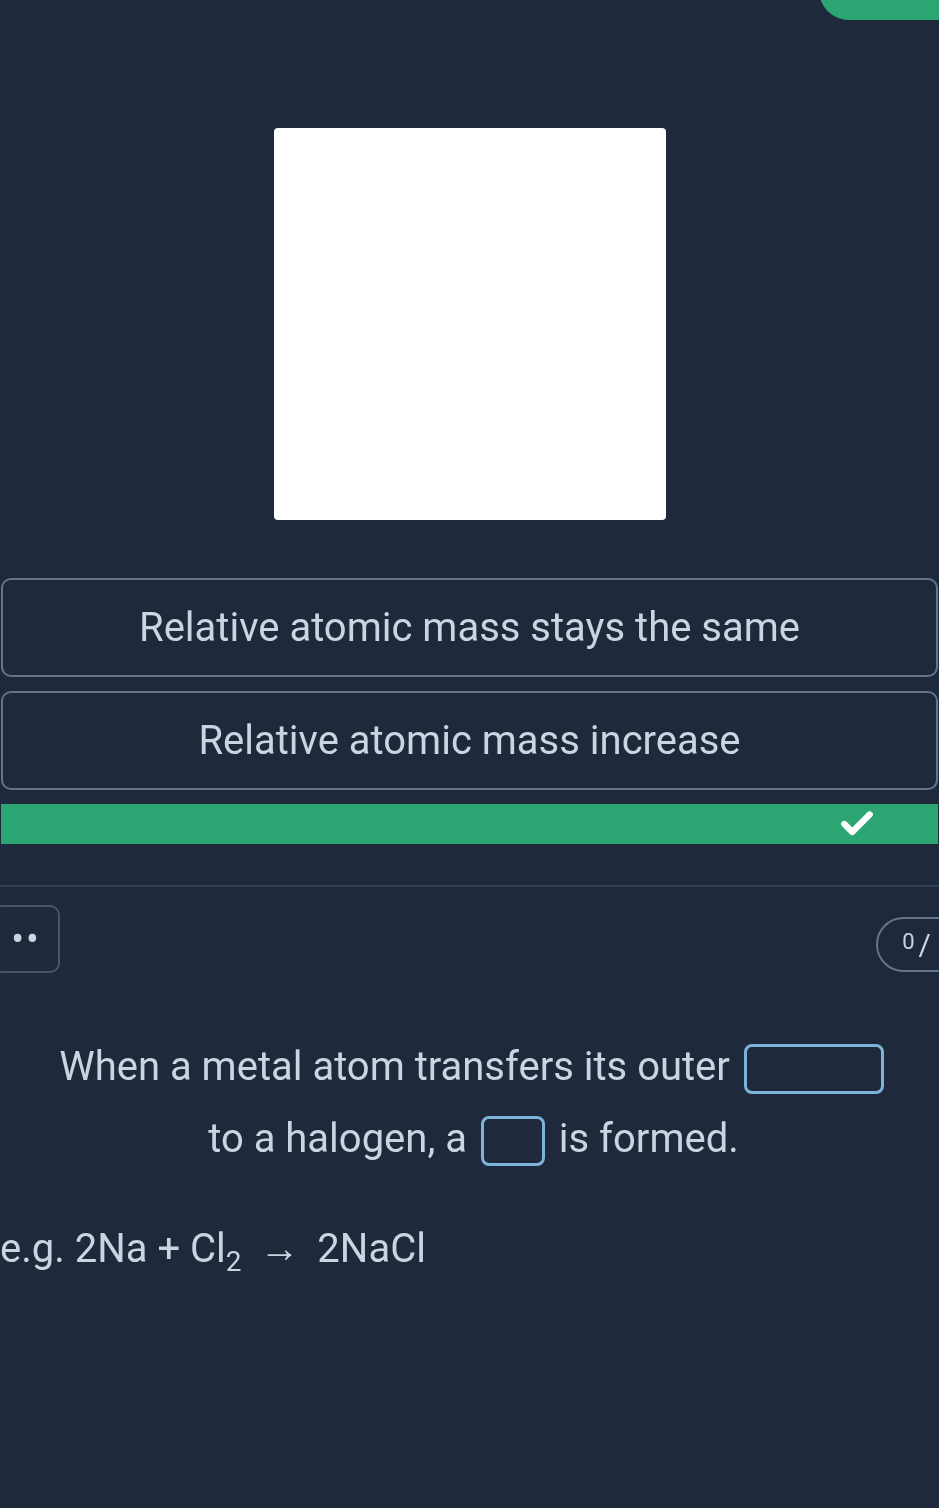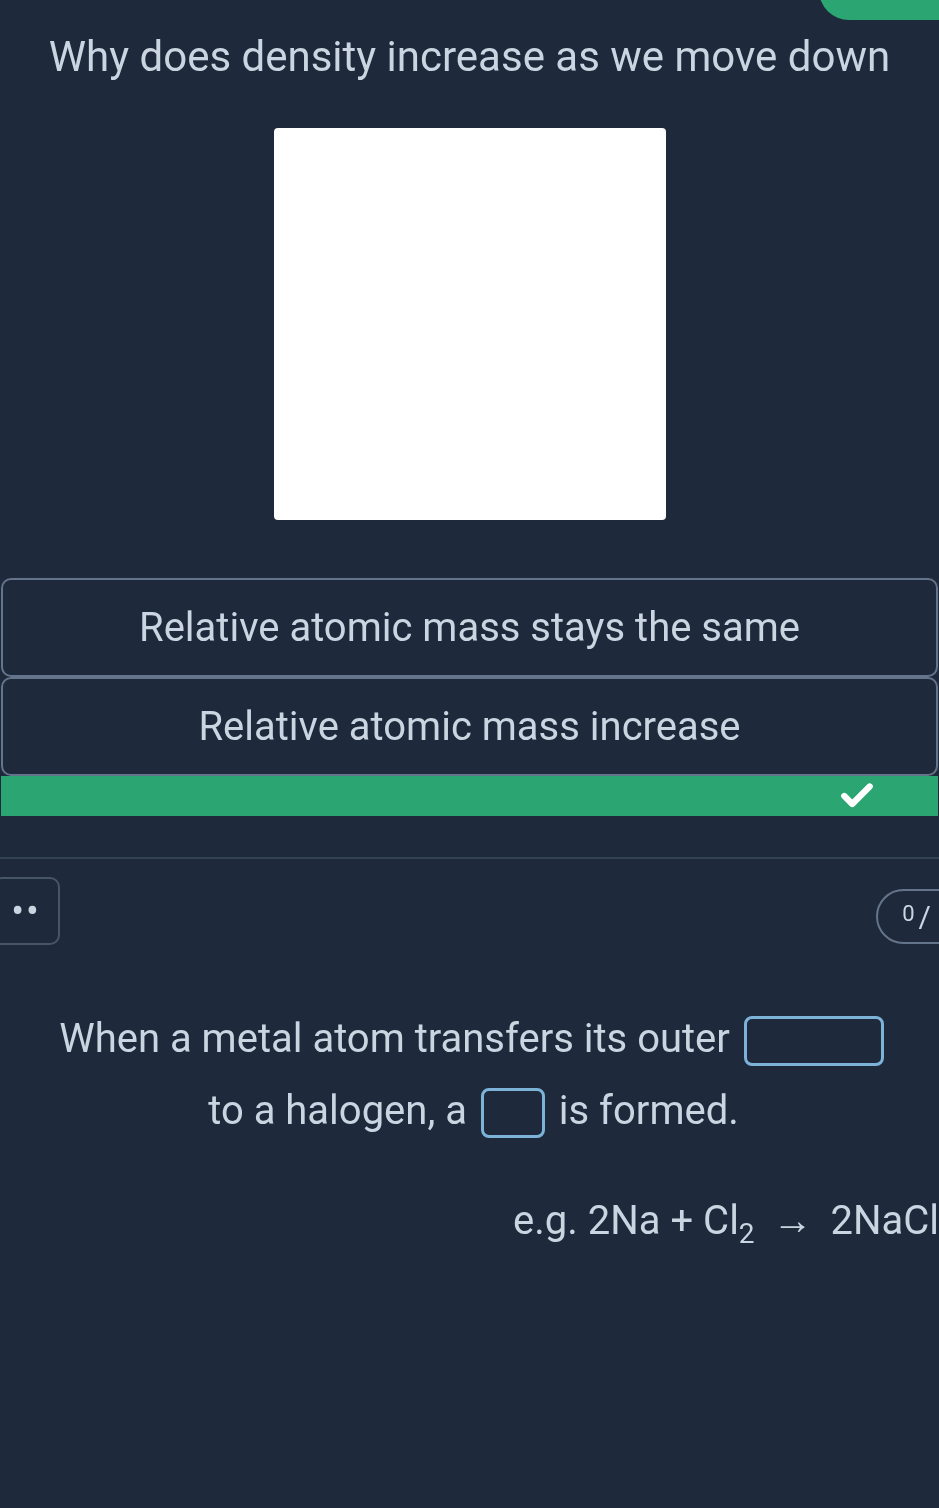--- a/index.html
+++ b/index.html
@@ -26,20 +26,21 @@
     .image-placeholder {
       width: 392px;
       height: 392px;
       background-color: #ffffff;
       margin: 40px auto 55px auto;
       border-radius: 4px;
     }
     .answers {
       display: flex;
       flex-direction: column;
+      gap: 14px;
       padding: 3px;
     }
     .answer-option {
       border: 2px solid #64748b;
       border-radius: 10px;
       padding: 24px 20px;
       font-size: 40px;
       text-align: center;
       color: #cbd5e1;
       background-color: transparent;
@@ -127,21 +128,21 @@
       border-radius: 8px;
       vertical-align: middle;
       margin: 0 4px;
     }
     .blank.small {
       width: 64px;
       height: 50px;
     }
     .equation {
       font-size: 40px;
-      text-align: right;
+      text-align: left;
       color: #cbd5e1;
       margin-top: 50px;
     }
     .equation sub {
       font-size: 28px;
     }
     .arrow {
       display: inline-block;
       margin: 0 8px;
     }
@@ -154,21 +155,21 @@
       background-color: #2ba572;
       border-radius: 40px;
     }
   </style>
 </head>
 <body>
 
 <div class="top-green-circle"></div>
 
 <div class="question-text">
-  <span>Why does density increase as we move down</span><br>
+  <br>
 </div>
 
 <div class="image-placeholder"></div>
 
 <div class="answers">
   <div class="answer-option">
     <span>Relative atomic mass stays the same</span>
   </div>
   <div class="answer-option">
     <span>Relative atomic mass increase</span>

